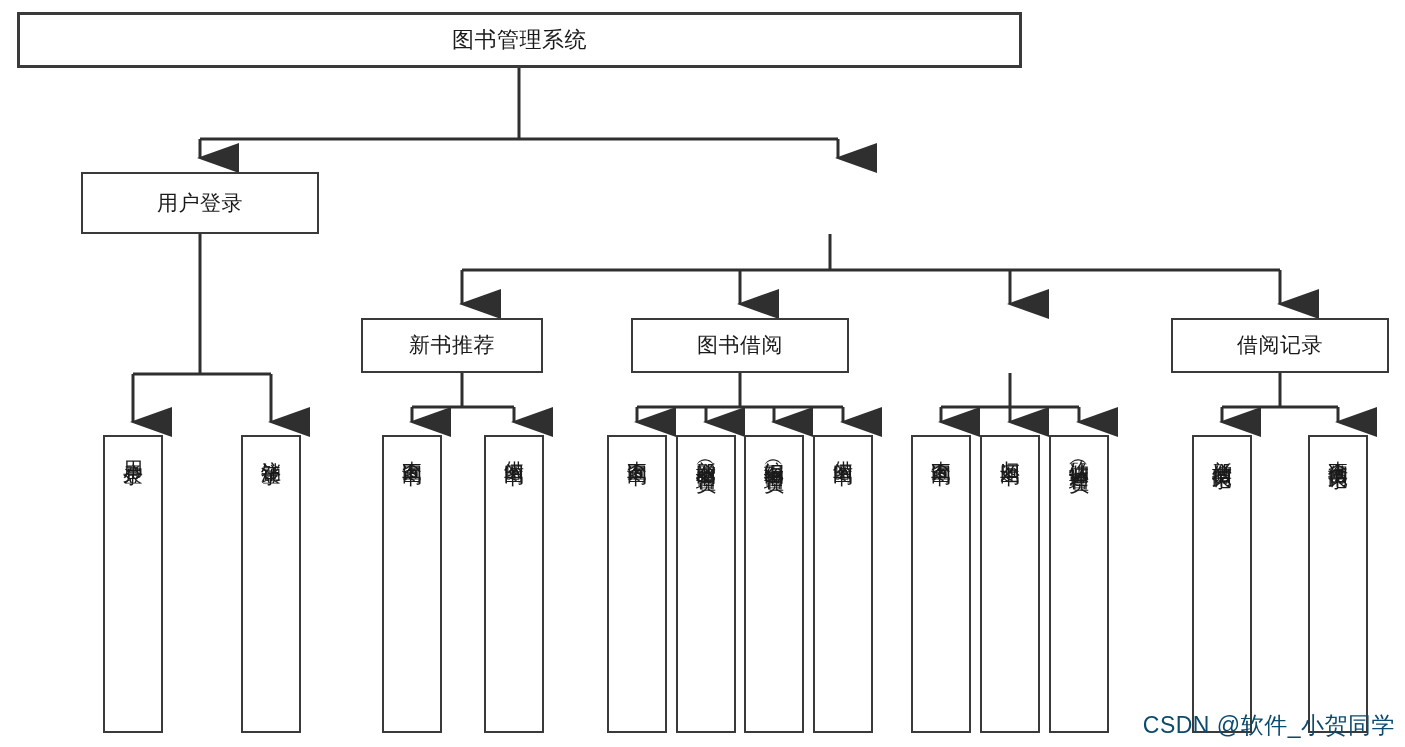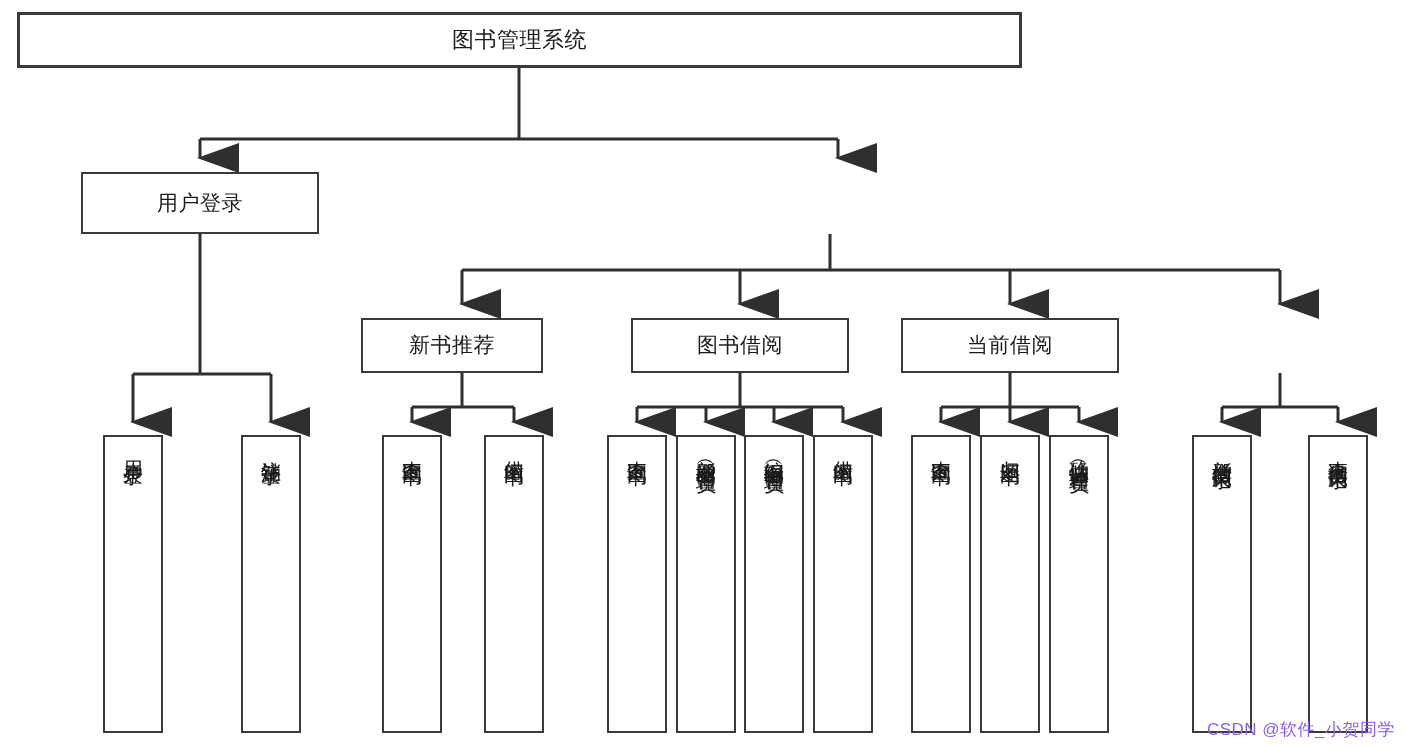--- a/index.html
+++ b/index.html
@@ -16,22 +16,22 @@
 
   .h-label{font-size:21px;letter-spacing:.5px;}
   .h-label.root-label{font-size:22px;}
 
   
   .leaf{align-items:flex-start;justify-content:center;padding-top:8px;}
   .leaf span{writing-mode:vertical-rl;text-orientation:upright;
              font-size:20px;line-height:1.45;letter-spacing:2px;
              white-space:nowrap;}
 
-  .watermark{position:absolute;right:10px;bottom:6px;font-size:17px;
-             color:#8b5cf6;letter-spacing:.5px;white-space:nowrap;}
+  .watermark{position:absolute;right:10px;bottom:6px;font-size:23px;
+             color:#0c4a6e;letter-spacing:.5px;white-space:nowrap;}
 </style>
 </head>
 <body>
 
 <div id="canvas">
 
   <svg class="lines" viewBox="0 0 1405 747" xmlns="http://www.w3.org/2000/svg">
     <defs>
       <marker id="ah" viewBox="0 0 12 14" refX="6" refY="13" markerWidth="12" markerHeight="14" orient="auto-start-reverse">
         <path d="M1,0 L11,0 L6,14 Z" fill="#2f2f2f"></path>
@@ -91,24 +91,24 @@
 
 
   <div class="node" style="left:361px;top:318px;width:182px;height:55px;">
     <span class="h-label">新书推荐</span>
   </div>
 
   <div class="node" style="left:631px;top:318px;width:218px;height:55px;">
     <span class="h-label">图书借阅</span>
   </div>
 
-  <div class="node" style="left:901px;top:318px;width:218px;height:55px;">
-    <span class="h-label">当前借阅</span>
+
+  <div class="node" style="left:1171px;top:318px;width:218px;height:55px;">
+    <span class="h-label">借阅记录</span>
   </div>
-
 
   <div class="node leaf" style="left:103px;top:435px;width:60px;height:298px;">
     <span>用户登录</span>
   </div>
   <div class="node leaf" style="left:241px;top:435px;width:60px;height:298px;">
     <span>注销登录</span>
   </div>
 
   <div class="node leaf" style="left:382px;top:435px;width:60px;height:298px;">
     <span>查询图书</span>

